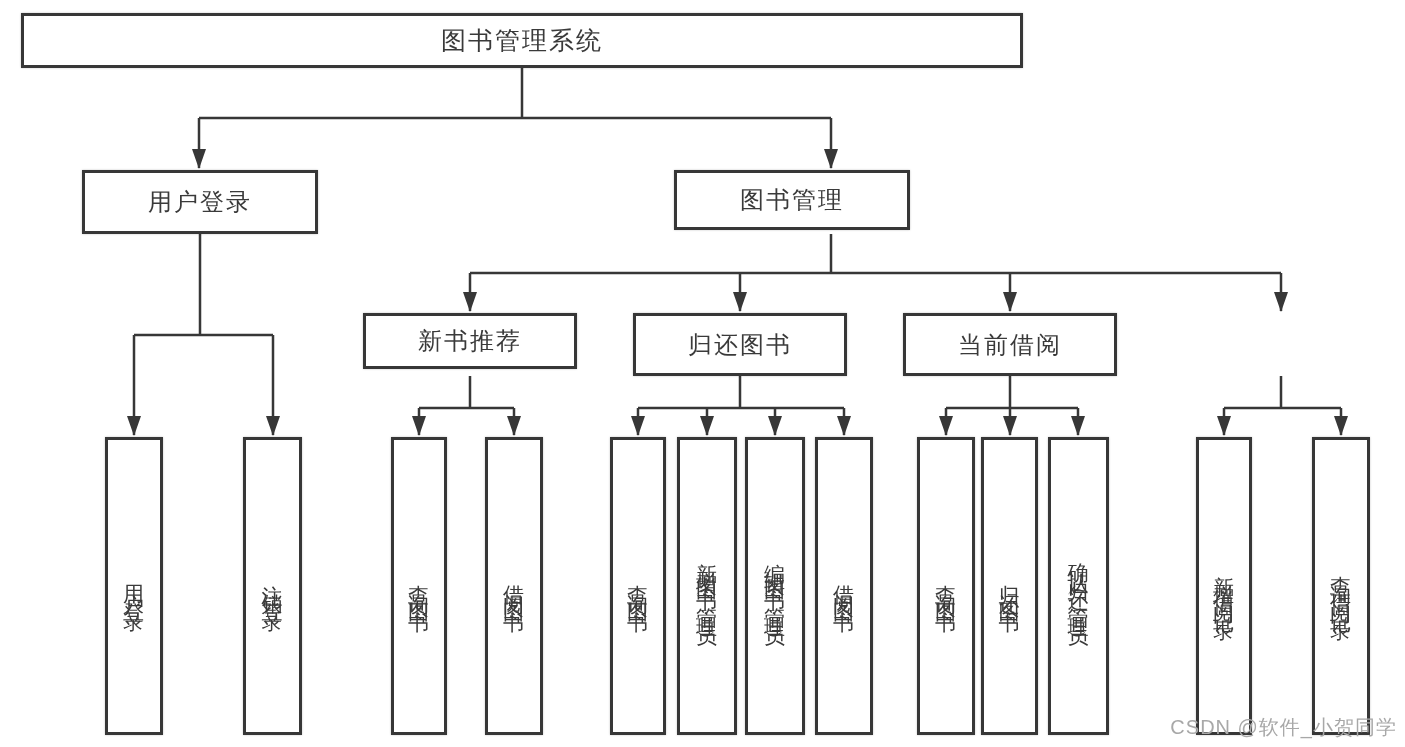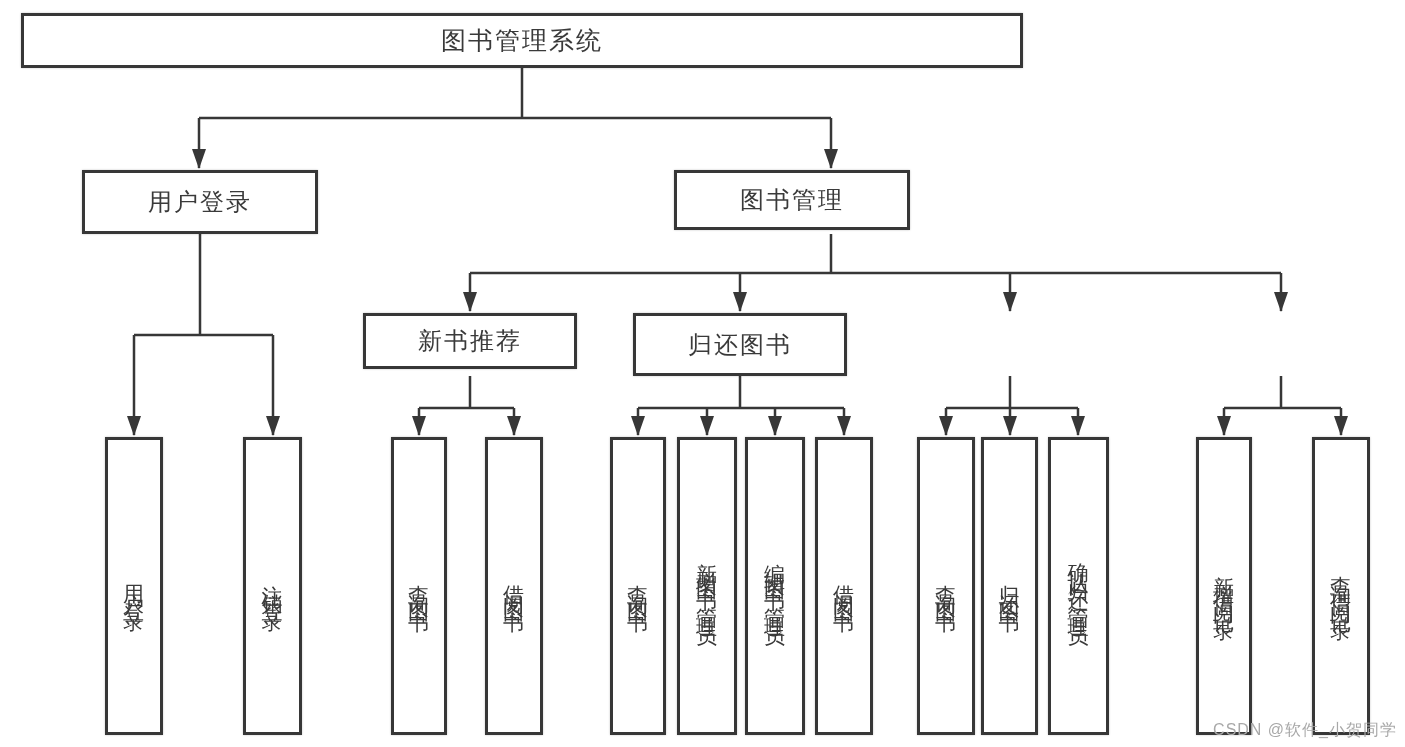--- a/index.html
+++ b/index.html
@@ -43,21 +43,21 @@
   .leaf .lbl{
     writing-mode:vertical-rl;
     text-orientation:mixed;
     font-size:21px;
     letter-spacing:9px;
     line-height:1;
   }
   .watermark{
     position:absolute;
     right:8px;bottom:6px;
-    font-size:16px;
+    font-size:20px;
     color:var(--color-watermark,#a8a8a8);
     letter-spacing:1px;
     z-index:10;
     white-space:nowrap;
   }
 </style>
 </head>
 <body>
 
 <div class="stage">
@@ -108,20 +108,23 @@
   <div class="box lvl2" style="left:674px;top:170px;width:236px;height:60px">
     <span class="lbl">图书管理</span>
   </div>
 
   <div class="box lvl3" style="left:363px;top:313px;width:214px;height:56px">
     <span class="lbl">新书推荐</span>
   </div>
   <div class="box lvl3" style="left:633px;top:313px;width:214px;height:63px">
     <span class="lbl">归还图书</span>
   </div>
+  <div class="box lvl3" style="left:903px;top:313px;width:214px;height:63px">
+    <span class="lbl">当前借阅</span>
+  </div>
 
   <div class="box leaf" style="left:105px;width:58px">
     <span class="lbl">用户登录</span>
   </div>
   <div class="box leaf" style="left:243px;width:59px">
     <span class="lbl">注销登录</span>
   </div>
 
   <div class="box leaf" style="left:391px;width:56px">
     <span class="lbl">查询图书</span>

